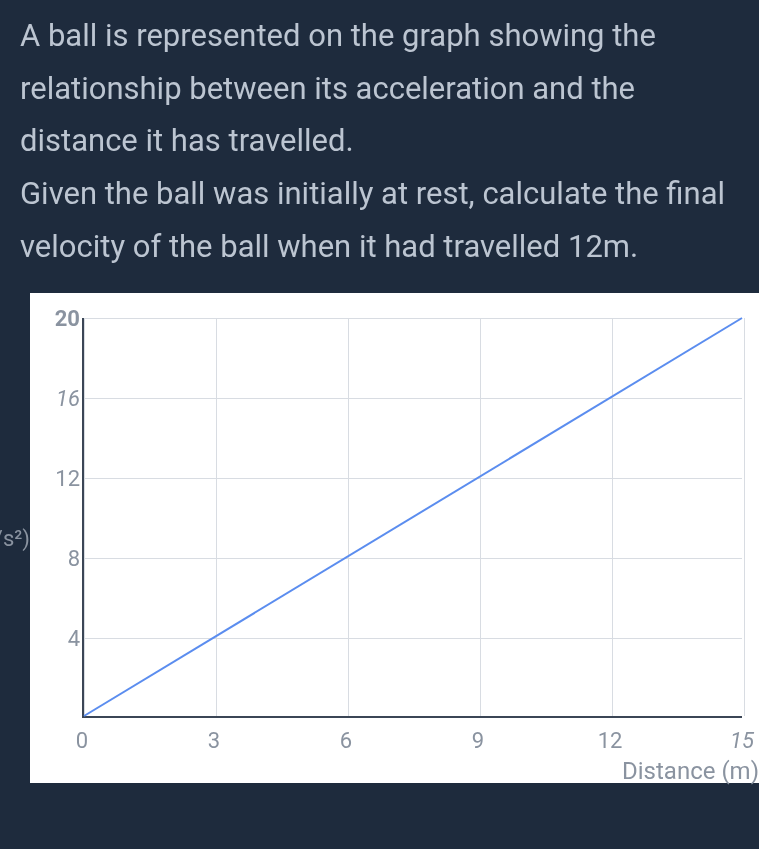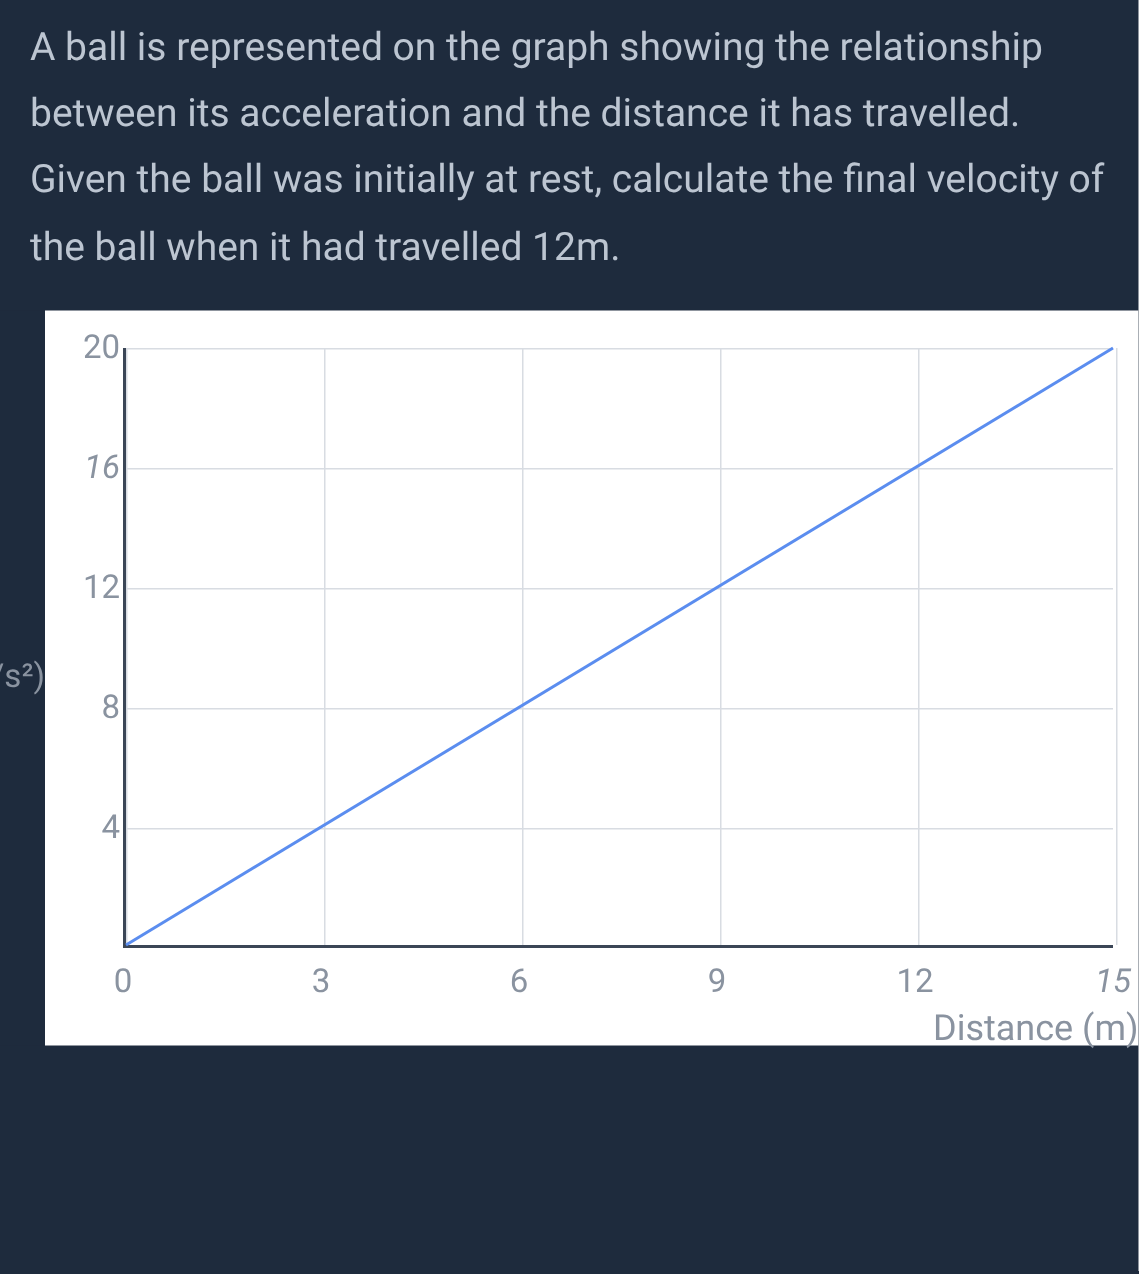--- a/index.html
+++ b/index.html
@@ -6,21 +6,21 @@
   body {
     background: #1e2b3d;
     color: #c5ccd6;
     font-family: -apple-system, BlinkMacSystemFont, "Segoe UI", Roboto, sans-serif;
     width: 759px;
     height: 849px;
     overflow: hidden;
   }
   .question {
     padding: 10px 20px 20px 20px;
-    font-size: 26px;
+    font-size: 31px;
     line-height: 1.7;
     color: #bcc5d1;
   }
   .question p { margin-bottom: 0; }
   .chart-wrap {
     position: relative;
     margin-left: 30px;
     width: 729px;
     height: 490px;
     background: #fff;
@@ -120,14 +120,14 @@
 <div class="tick-x" style="left: 52px;">0</div>
     <div class="tick-x" style="left: 184px;">3</div>
     <div class="tick-x" style="left: 316px;">6</div>
     <div class="tick-x" style="left: 448px;">9</div>
     <div class="tick-x" style="left: 580px;">12</div>
     <div class="tick-x" style="left: 712px; font-style: italic;">15</div>
     <div class="tick-y" style="top: 345px;">4</div>
     <div class="tick-y" style="top: 265px;">8</div>
     <div class="tick-y" style="top: 185px;">12</div>
     <div class="tick-y" style="top: 105px; font-style: italic;">16</div>
-    <div class="tick-y" style="top: 25px;">20</div>
+    <div class="tick-y" style="top: 25px; font-weight: bold;">20</div>
   </div>
 
 </body></html>

